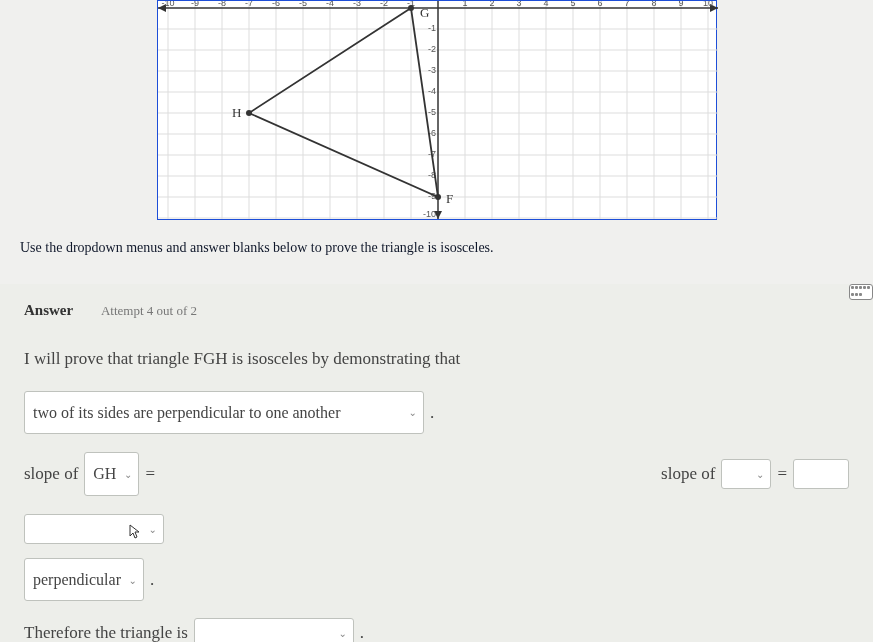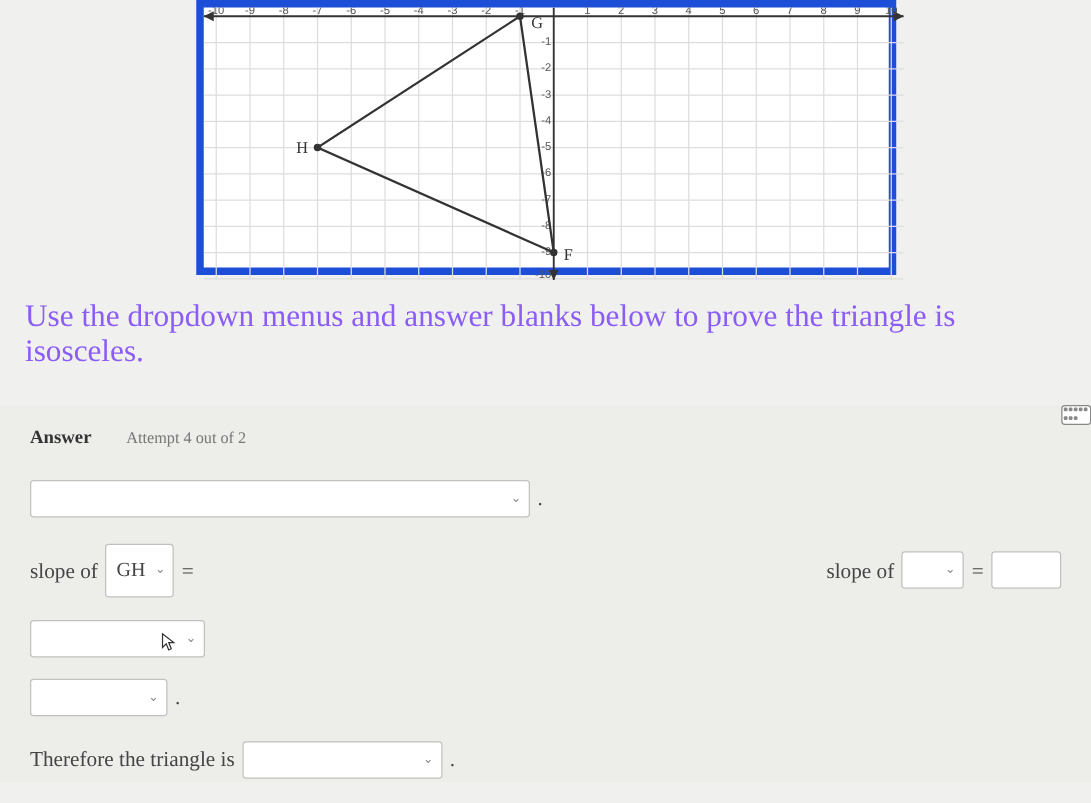--- a/index.html
+++ b/index.html
@@ -11,26 +11,26 @@
       height: 642px;
       overflow: hidden;
       position: relative;
     }
     .graph-area {
       background: #fff;
       margin: 0 auto;
       width: 560px;
       height: 220px;
       position: relative;
-      border: 6px solid #1d4ed8;
+      border: 1px solid #1d4ed8;
     }
     .graph-svg { display: block; }
     .instruction {
-      font-size: 25px;
-      color: #8b5cf6;
+      font-size: 14px;
+      color: #0f172a;
       padding: 20px 32px 10px 20px;
       background: #f0f0ee;
     }
     .answer-section {
       background: #edeeea;
       padding: 18px 24px 0 24px;
       margin-top: 18px;
       position: relative;
     }
     .answer-header {
@@ -206,23 +206,27 @@
       <span></span>
       <span></span>
       <span></span>
   </div>
 
   <div class="answer-header">
     <span class="answer-label">Answer</span>
     <span class="attempt">Attempt 4 out of 2</span>
   </div>
 
+  <div class="proof-line">
+    <span>I will prove that triangle FGH is isosceles by demonstrating that</span>
+  </div>
 
   <div class="proof-line row-gap">
     <span class="dropdown">
+      <span>two of its sides are perpendicular to one another</span>
       <span class="chev">⌄</span>
     </span>
     <span>.</span>
   </div>
 
   <div class="proof-line row-gap">
     <span>slope of</span>
     <span class="dropdown dropdown-sm">
       <span>GH</span>
       <span class="chev">⌄</span>
@@ -245,20 +249,21 @@
       <span></span>
       <svg width="12" height="16" style="position:absolute;right:22px;bottom:3px;">
           <path d="M1 1 L1 12 L4 9 L6 14 L8 13 L6 8 L10 8 Z" fill="none" stroke="#333" stroke-width="1"></path>
         </svg>
       <span class="chev">⌄</span>
     </span>
   </div>
 
   <div class="proof-line">
     <span class="dropdown dropdown-perp">
+      <span>perpendicular</span>
       <span class="chev">⌄</span>
     </span>
     <span>.</span>
   </div>
 
   <div class="proof-line">
     <span>Therefore the triangle is</span>
     <span class="dropdown dropdown-fin">
       <span></span>
       <span class="chev">⌄</span>

